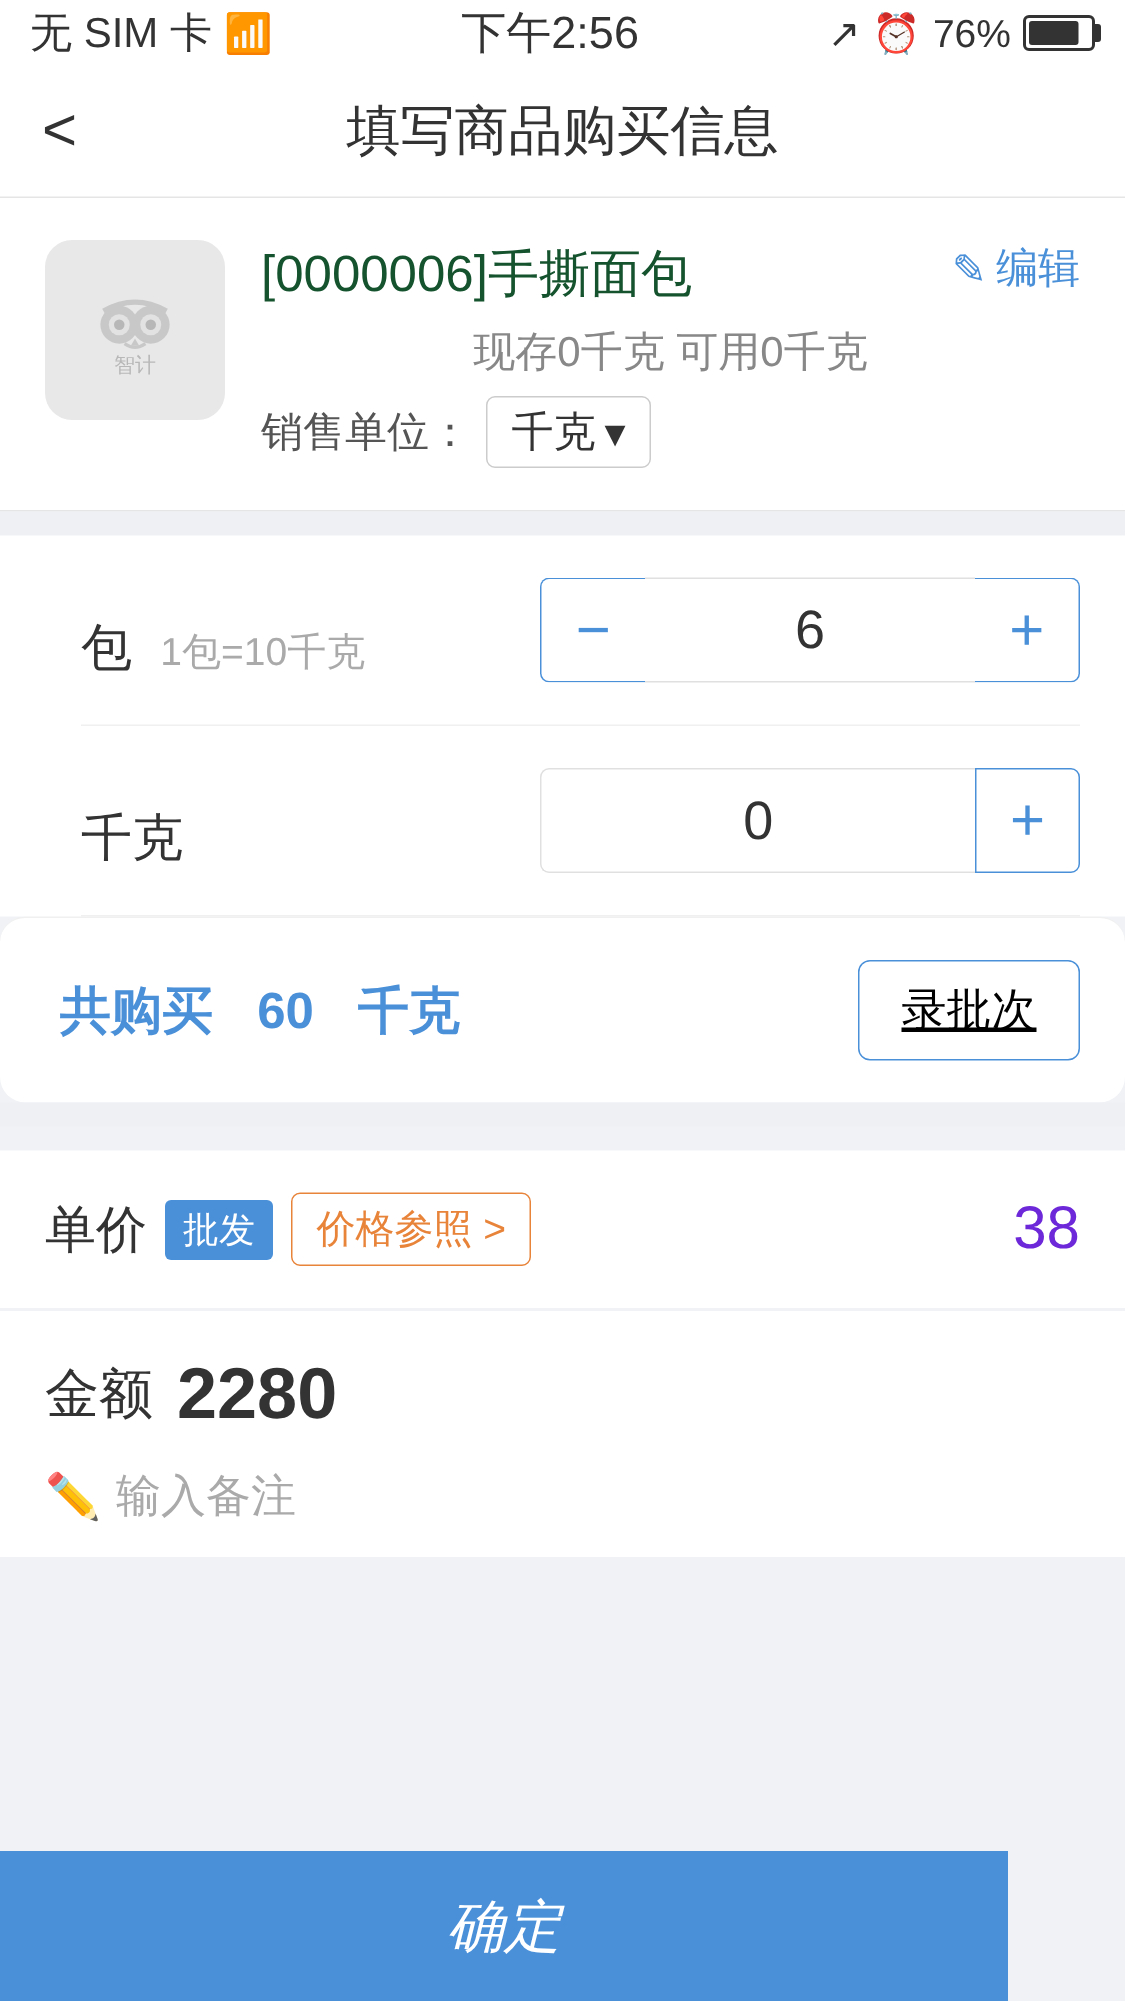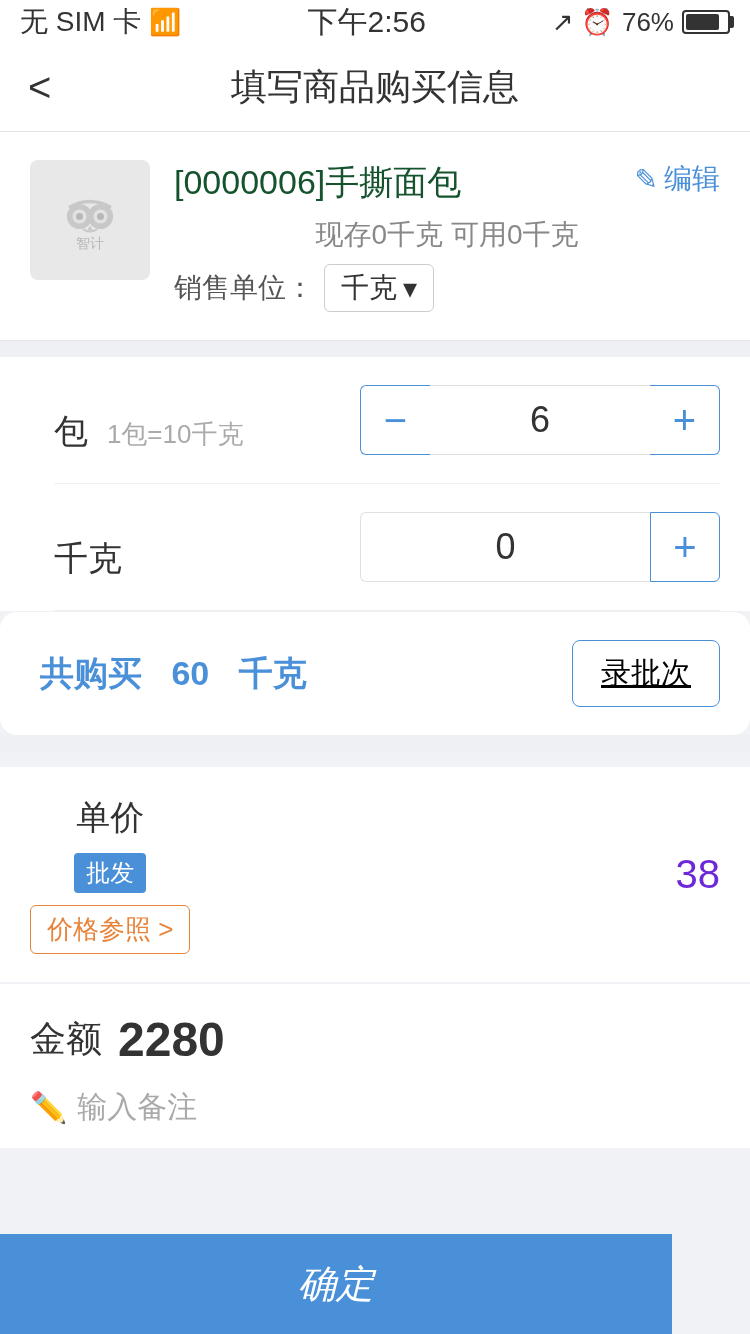--- a/index.html
+++ b/index.html
@@ -100,21 +100,21 @@
       padding: 28px 30px;
       display: flex;
       align-items: flex-start;
       gap: 24px;
       border-bottom: 1px solid #e5e5e5;
     }
     .product-image {
       width: 120px;
       height: 120px;
       background: #e8e8e8;
-      border-radius: 8px;
+      border-radius: 18px;
       display: flex;
       align-items: center;
       justify-content: center;
       flex-shrink: 0;
     }
     .product-image svg {
       width: 70px;
       height: 70px;
       opacity: 0.5;
     }
@@ -283,21 +283,20 @@
     }
     .price-row {
       display: flex;
       align-items: center;
       justify-content: space-between;
     }
     .price-left {
       display: flex;
       align-items: center;
       gap: 12px;
-      flex-direction: column;
     }
     .price-label {
       font-size: 34px;
       color: #333;
     }
     .batch-tag {
       background: #4a90d9;
       color: #fff;
       font-size: 24px;
       padding: 4px 12px;

